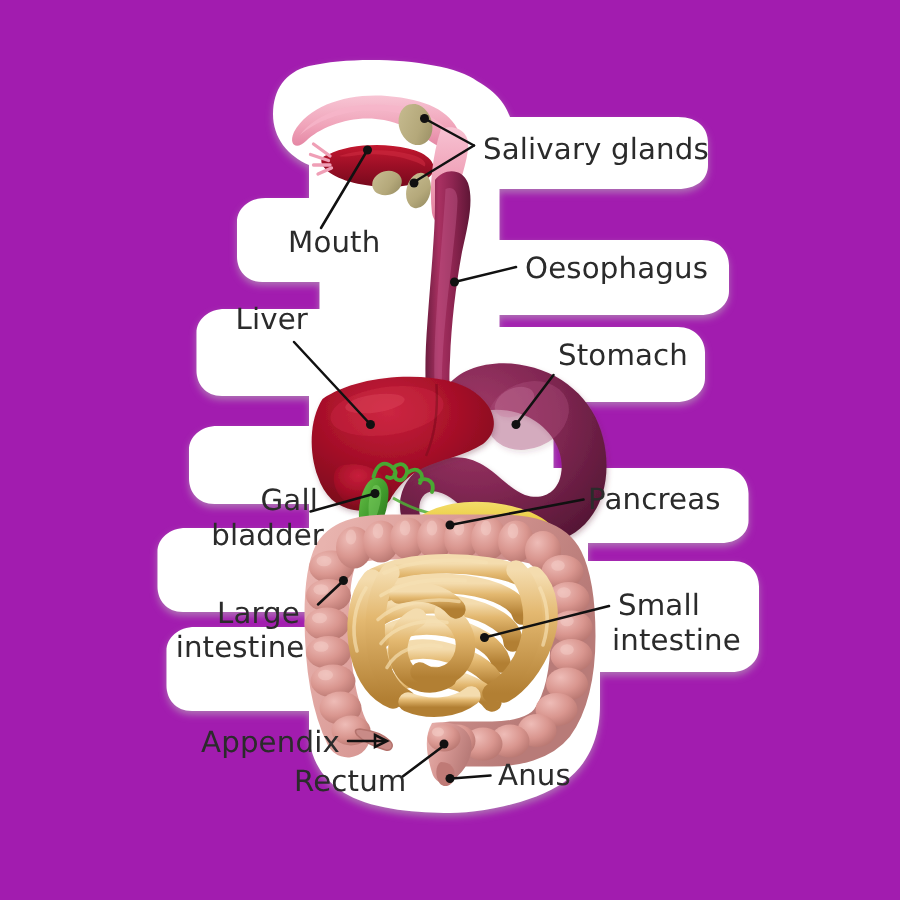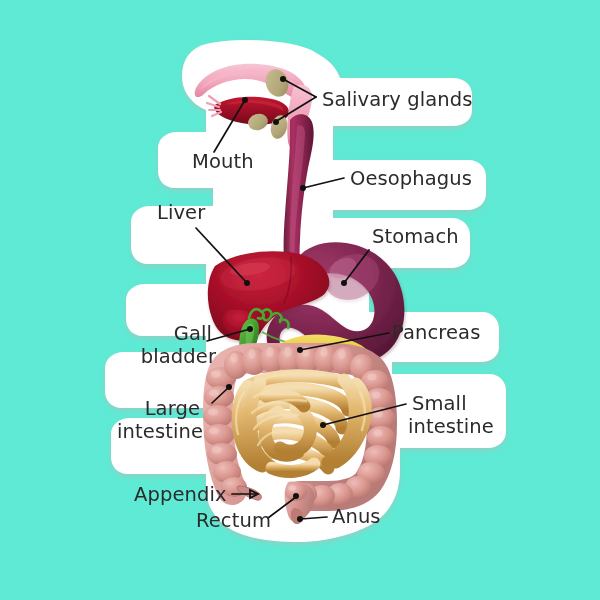--- a/index.html
+++ b/index.html
@@ -11,21 +11,21 @@
     width: 600px;
     height: 600px;
     background: #f6f6f6;
     font-family: "DejaVu Sans", sans-serif;
     overflow: hidden;
   }
   #stage {
     position: relative;
     width: 600px;
     height: 600px;
-    background: #5eead4;
+    background: #a21caf;
   }
   #diagram-svg {
     position: absolute;
     left: 0;
     top: 0;
     width: 600px;
     height: 600px;
     display: block;
   }
   .label-text {

